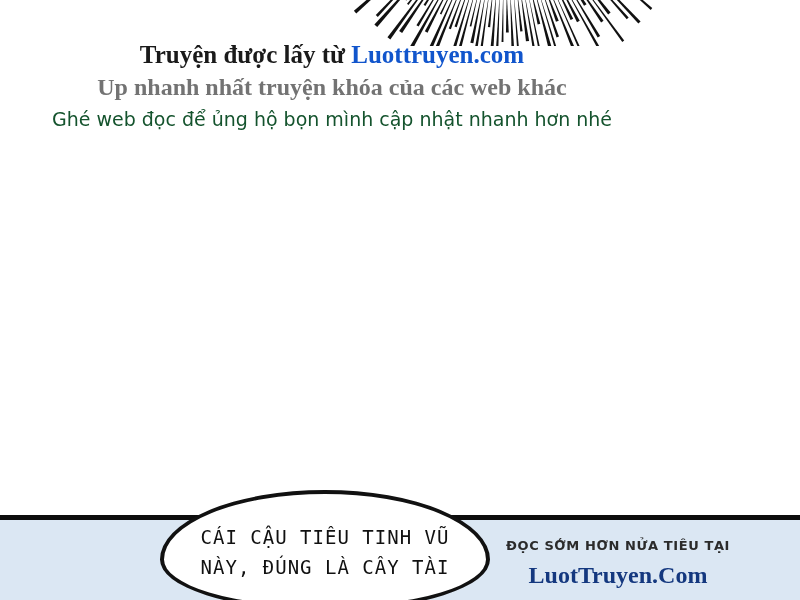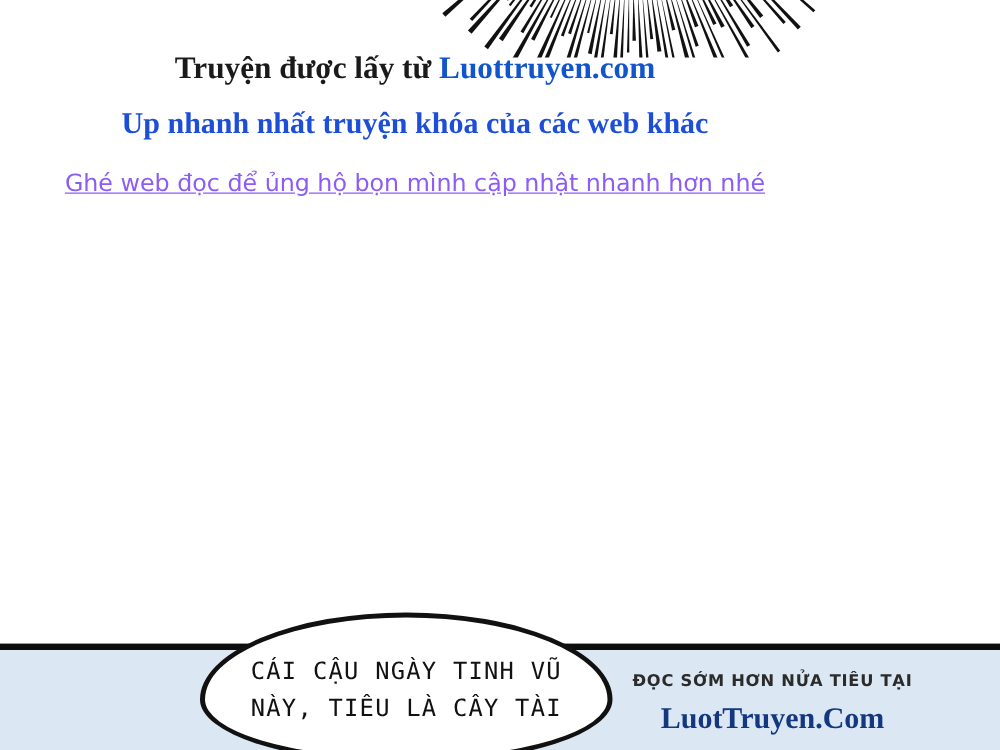--- a/index.html
+++ b/index.html
@@ -51,33 +51,32 @@
     line-height: 30px;
     white-space: nowrap;
   }
   .wm-line1 .brand {
     color: #1155cc;
   }
   .wm-line2 {
     font-family: "Liberation Serif", serif;
     font-size: 24px;
     font-weight: bold;
-    color: #1d4ed8;
-    line-height: 30px;
-    margin-top: 14px;
+    color: #737373;
+    line-height: 30px;
+    margin-top: 2px;
     white-space: nowrap;
   }
   .wm-line3 {
     font-family: "DejaVu Sans", sans-serif;
     font-size: 19px;
-    color: #8b5cf6;
+    color: #14532d;
     line-height: 28px;
-    margin-top: 19px;
-    white-space: nowrap;
-    text-decoration: underline;
+    margin-top: 3px;
+    white-space: nowrap;
   }
 
   
   .bottom-panel {
     position: absolute;
     left: 0;
     bottom: 0;
     width: 800px;
     height: 80px;
     background: #dbe7f3;
@@ -222,22 +221,22 @@
     <div class="wm-line2">Up nhanh nhất truyện khóa của các web khác</div>
     <div class="wm-line3">Ghé web đọc để ủng hộ bọn mình cập nhật nhanh hơn nhé</div>
   </div>
 
   <div class="bottom-rule"></div>
 
   <div class="bottom-panel">
 
     <div class="bubble">
       <div class="bubble-text">
-        <div>CÁI CẬU NGÀY TINH VŨ</div>
-        <div>NÀY, TIÊU LÀ CÂY TÀI</div>
+        <div>CÁI CẬU TIÊU TINH VŨ</div>
+        <div>NÀY, ĐÚNG LÀ CÂY TÀI</div>
       </div>
     </div>
 
     <div class="promo">
       <div class="promo-top">ĐỌC SỚM HƠN NỬA TIÊU TẠI</div>
       <div class="promo-site">LuotTruyen.Com</div>
     </div>
 
   </div>
 

